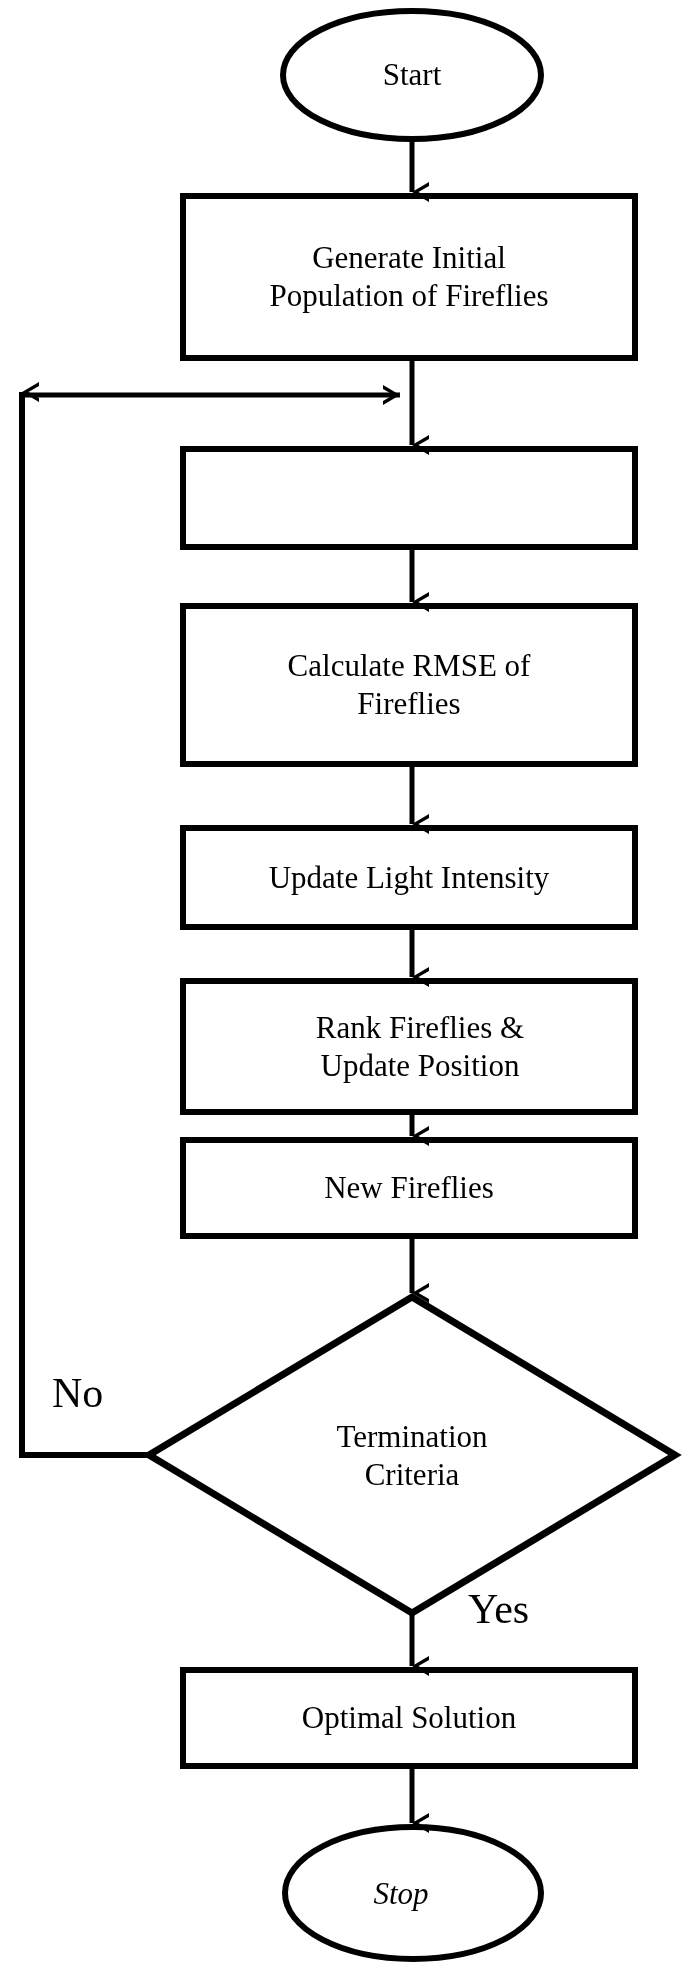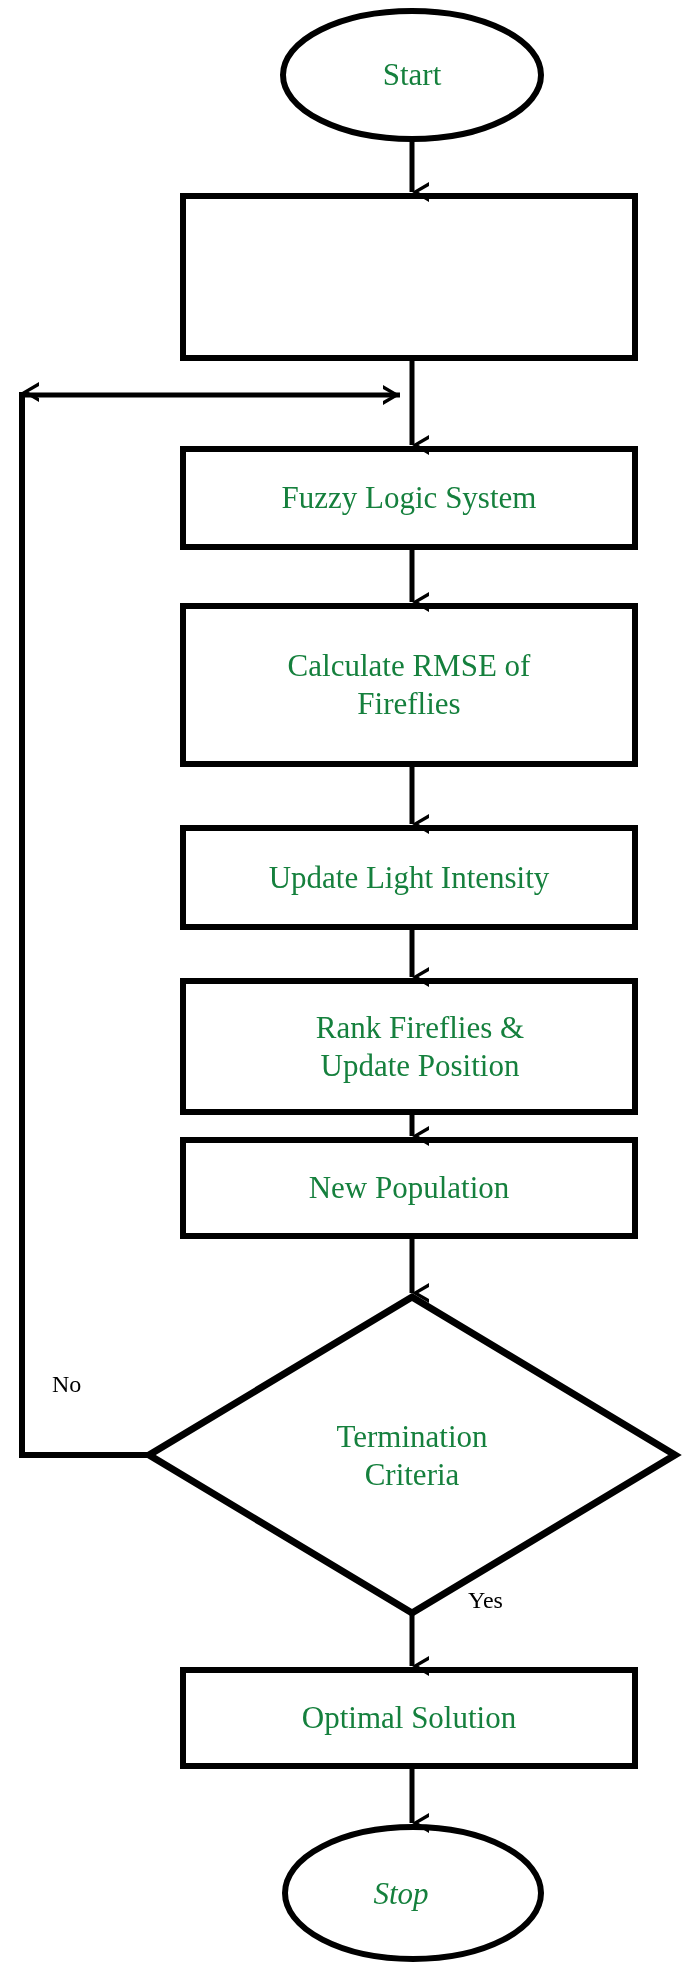--- a/index.html
+++ b/index.html
@@ -21,34 +21,34 @@
     left: 0;
     width: 685px;
     height: 1966px;
   }
   .node-label {
     position: absolute;
     display: flex;
     align-items: center;
     justify-content: center;
     text-align: center;
-    color: #15803d;
+    color: #000000;
     font-family: "Liberation Serif", "DejaVu Serif", serif;
     line-height: 1.22;
     white-space: pre-line;
     pointer-events: none;
   }
   .lbl-terminator { font-size: 31px; }
   .lbl-process    { font-size: 31px; }
   .lbl-decision   { font-size: 31px; text-align: center; }
   .edge-label {
     position: absolute;
     color: #000000;
     font-family: "Liberation Serif", "DejaVu Serif", serif;
-    font-size: 24px;
+    font-size: 42px;
     line-height: 1;
   }
 </style>
 </head>
 <body>
 
 <div id="flowchart-root">
 
   <svg id="flow-svg" viewBox="0 0 685 1966" xmlns="http://www.w3.org/2000/svg">
 
@@ -105,32 +105,33 @@
     <path d="M22,395 L400,395" fill="none" stroke="#000000" stroke-width="5" marker-end="url(#arrowhead-r)"></path>
 
     <line x1="412" y1="1613" x2="412" y2="1666" stroke="#000000" stroke-width="5" marker-end="url(#arrowhead-v)"></line>
 
     <line x1="412" y1="1766" x2="412" y2="1823" stroke="#000000" stroke-width="5" marker-end="url(#arrowhead-v)"></line>
 
   </svg>
 
   <div class="node-label lbl-terminator" style="left:283px; top:11px; width:258px; height:128px;">Start</div>
 
+  <div class="node-label lbl-process" style="left:183px; top:196px; width:452px; height:162px;">Generate Initial
+Population of Fireflies</div>
 
-  <div class="node-label lbl-process" style="left:183px; top:449px; width:452px; height:98px;">Fuzzy Logic System</div>
 
   <div class="node-label lbl-process" style="left:183px; top:828px; width:452px; height:99px;">Update Light Intensity</div>
 
   <div class="node-label lbl-process" style="left:183px; top:606px; width:452px; height:158px;">Calculate RMSE of
 Fireflies</div>
 
   <div class="node-label lbl-process" style="left:194px; top:981px; width:452px; height:131px;">Rank Fireflies &amp;
 Update Position</div>
 
-  <div class="node-label lbl-process" style="left:183px; top:1140px; width:452px; height:96px;">New Population</div>
+  <div class="node-label lbl-process" style="left:183px; top:1140px; width:452px; height:96px;">New Fireflies</div>
 
   <div class="node-label lbl-decision" style="left:262px; top:1378px; width:300px; height:155px;">Termination
 Criteria</div>
 
   <div class="node-label lbl-process" style="left:183px; top:1670px; width:452px; height:96px;">Optimal Solution</div>
 
   <div class="node-label lbl-terminator" style="left:273px; top:1827px; width:256px; height:133px;font-style:italic;">Stop</div>
 
   <div class="edge-label" style="left:52px; top:1372px;">No</div>
 

